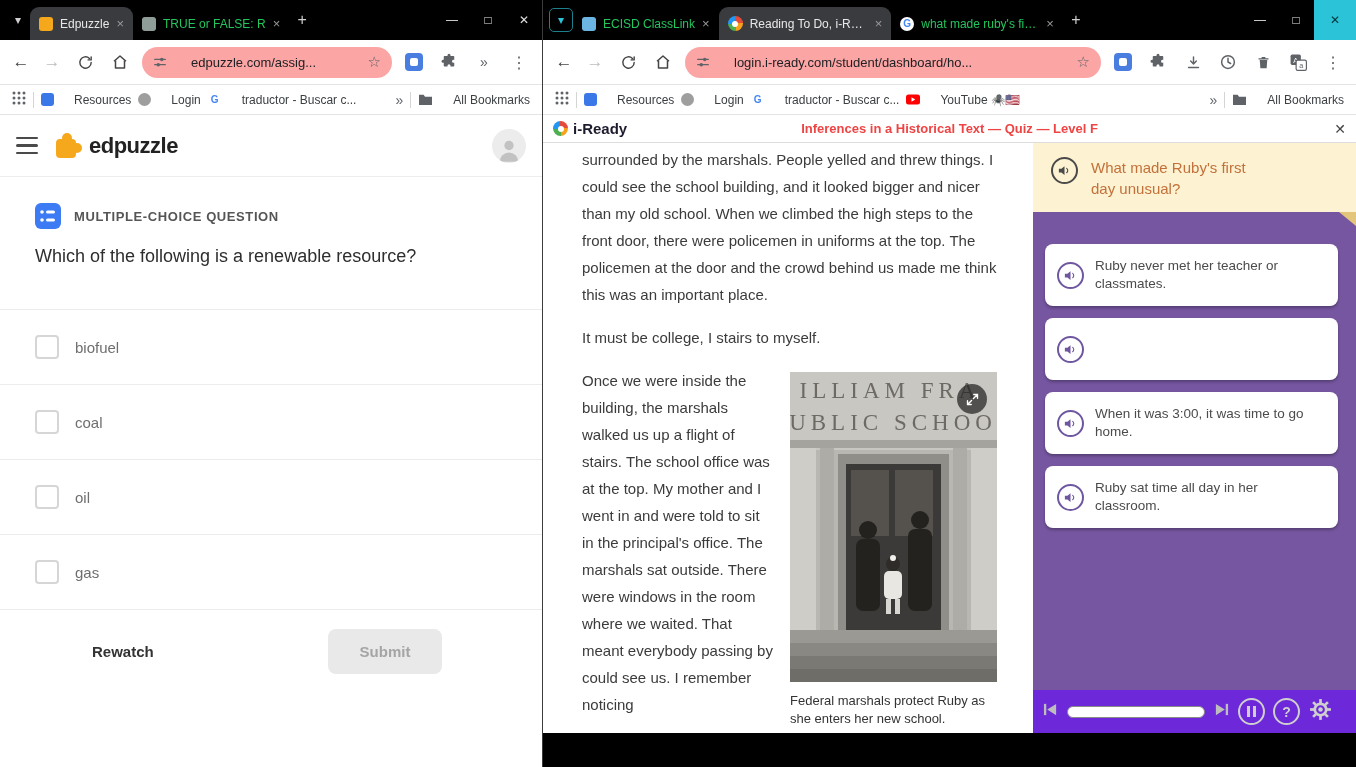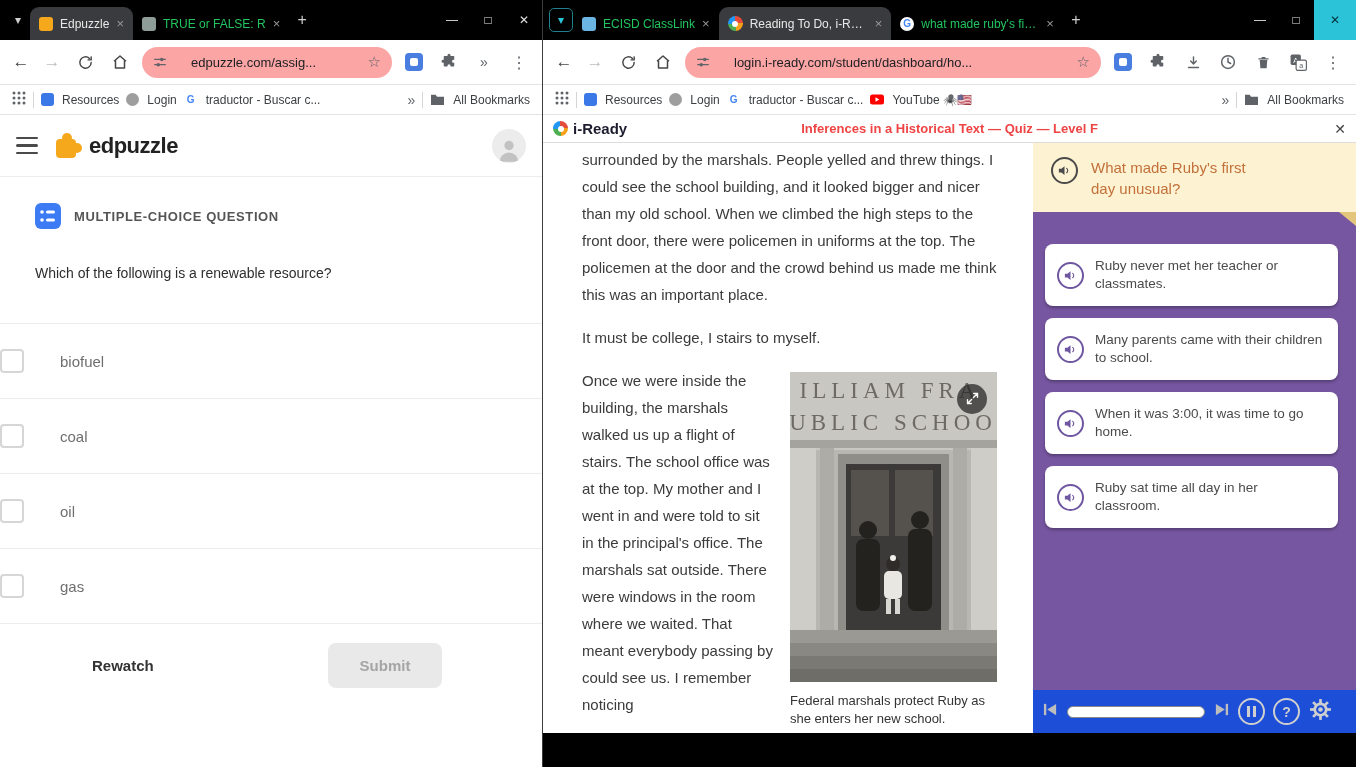--- a/index.html
+++ b/index.html
@@ -38,21 +38,21 @@
   .icn { width:26px; height:26px; display:flex; align-items:center; justify-content:center; flex:none; }
   .urlbar { flex:1; height:31px; background:#fca5a5; border-radius:16px; display:flex; align-items:center; padding:0 11px; gap:24px; min-width:0; }
   .urlbar .url { font-size:13px; color:#202124; white-space:nowrap; overflow:hidden; }
   .urlbar .star { margin-left:auto; font-size:15px; color:#5f6368; flex:none; }
   .ext-blue { width:18px; height:18px; border-radius:4px; background:#4a7de0; position:relative; }
   .ext-blue::after { content:""; position:absolute; inset:5px; background:#fff; border-radius:2px; }
   .kebab { font-size:16px; color:#5f6368; }
 
   
   .bookmarks { height:30px; background:#fff; border-bottom:1px solid #e4e4e4; display:flex; align-items:center; gap:7px; padding:0 12px; flex:none; }
-  .bm { display:flex; align-items:center; gap:8px; font-size:12px; color:#3c4043; white-space:nowrap; }
+  .bm { display:flex; align-items:center; gap:20px; font-size:12px; color:#3c4043; white-space:nowrap; }
   .sep { width:1px; height:16px; background:#d5d5d5; flex:none; }
   .bm-fav-blue { width:13px; height:13px; border-radius:3px; background:#3b78e7; flex:none; }
   .bm-fav-gray { width:13px; height:13px; border-radius:50%; background:#9e9e9e; flex:none; }
   .overflow-ic { font-size:14px; color:#5f6368; }
   .spacer { flex:1; }
 
   
   .ep-header { height:62px; background:#fff; border-bottom:1px solid #ededed; display:flex; align-items:center; padding:0 16px; gap:16px; flex:none; }
   .hamburger { display:flex; flex-direction:column; gap:5px; width:22px; }
   .hamburger span { height:2.5px; background:#4a4a4a; border-radius:2px; }
@@ -60,44 +60,44 @@
   .ep-logo .word { font-size:22px; font-weight:bold; color:#222; letter-spacing:-0.5px; }
   .puz { position:relative; width:28px; height:28px; }
   .puz i { position:absolute; background:#f6a81c; }
   .puz .sq { left:2px; top:7px; width:20px; height:19px; border-radius:4px; }
   .puz .b1 { left:8px; top:1px; width:10px; height:10px; border-radius:50%; }
   .puz .b2 { right:0; top:11px; width:10px; height:10px; border-radius:50%; }
   .avatar { margin-left:auto; width:34px; height:34px; border-radius:50%; background:#ececec; overflow:hidden; display:flex; align-items:flex-end; justify-content:center; }
   .ep-content { flex:1; background:#fff; display:flex; flex-direction:column; overflow:hidden; }
   .qtype { display:flex; align-items:center; gap:13px; margin:26px 0 0 35px; }
   .qtype .lbl { font-size:13px; font-weight:bold; color:#555; letter-spacing:0.6px; }
-  .question { margin:36px 35px 0; font-size:14px; color:#2e2e2e; font-weight:500; }
+  .question { margin:17px 35px 0; font-size:18px; color:#2e2e2e; font-weight:500; }
   .options { margin-top:42px; border-top:1px solid #ececec; }
-  .opt { height:75px; display:flex; align-items:center; gap:36px; border-bottom:1px solid #ececec; }
+  .opt { height:75px; display:flex; align-items:center; gap:16px; padding-left:35px; border-bottom:1px solid #ececec; }
   .cb { width:24px; height:24px; border:2px solid #d6d6d6; border-radius:4px; background:#fff; flex:none; }
   .olabel { font-size:15px; color:#6f6f6f; }
   .ep-footer { display:flex; align-items:center; justify-content:space-between; padding:19px 100px 0 92px; }
   .rewatch { font-size:15px; font-weight:bold; color:#333; }
   .submit { width:114px; height:45px; background:#e9e9e9; color:#a5a5a5; font-weight:bold; font-size:15px; border:none; border-radius:8px; }
 
   
   .ir-bar { height:28px; background:#fff; border-bottom:1px solid #ddd; display:flex; align-items:center; padding:0 10px; position:relative; flex:none; }
   .ir-logo { display:flex; align-items:center; gap:5px; font-weight:bold; font-size:15px; color:#1c1c2e; z-index:1; }
   .ir-title { position:absolute; left:0; right:0; text-align:center; font-size:13px; font-weight:bold; color:#ef4444; }
   .ir-close { margin-left:auto; font-size:14px; color:#444; z-index:1; }
-  .ir-main { flex:1; display:flex; min-height:0; overflow:hidden;align-items:center; }
+  .ir-main { flex:1; display:flex; min-height:0; overflow:hidden; }
   .passage { width:490px; flex:none; background:#fff; padding:3px 36px 0 39px; font-size:15px; line-height:27px; color:#3b3b3b; overflow:hidden; }
   .passage p { margin-bottom:16px; }
   .photo-wrap { float:right; width:207px; margin:5px 0 6px 16px; position:relative; }
   .photo-wrap svg { display:block; }
   .expand-btn { position:absolute; top:12px; right:10px; width:30px; height:30px; border-radius:50%; background:rgba(35,35,35,.72);
                 display:flex; align-items:center; justify-content:center; }
   .caption { font-size:13px; line-height:18px; color:#333; margin-top:10px; }
 
-  .panel-col { width:323px; flex:none; display:flex; flex-direction:column; background:#1d4ed8; }
+  .panel-col { width:323px; flex:none; display:flex; flex-direction:column; background:#6d28d9; }
   .purple { height:547px; flex:none; background:#7656a0; display:flex; flex-direction:column; overflow:visible; }
   .qcard { background:#fdf2d2; padding:14px 14px 13px 18px; display:flex; gap:13px; position:relative; }
   .qcard::after { content:""; position:absolute; right:0; bottom:-14px; width:0; height:0;
                   border-top:14px solid #e3c57c; border-left:17px solid transparent; }
   .qtext { font-size:15px; line-height:21px; color:#c2713a; max-width:178px; }
   .audio { width:27px; height:27px; border-radius:50%; border:2px solid currentColor; display:flex; align-items:center; justify-content:center; flex:none; background:transparent; }
   .qcard .audio { color:#4a4a4a; }
   .answers { padding:32px 18px 0 12px; display:flex; flex-direction:column; gap:12px; }
   .acard { background:#fff; border-radius:8px; min-height:62px; display:flex; align-items:center; gap:11px; padding:10px 12px;
            box-shadow:0 2px 3px rgba(0,0,0,.28); }
@@ -489,21 +489,20 @@
             </span>
             <span class="atext">Ruby never met her teacher or classmates.</span>
           </div>
           <div class="acard">
             <span class="audio">
               <svg width="15" height="15" viewBox="0 0 24 24">
                   <path d="M3 9h4l5-4v14l-5-4H3z" fill="currentColor"></path>
                   <path d="M15.5 8.5a4.5 4.5 0 0 1 0 7" stroke="currentColor" stroke-width="1.8" fill="none" stroke-linecap="round"></path>
                 </svg>
             </span>
-            <span class="atext">Many parents came with their children to school.</span>
           </div>
           <div class="acard">
             <span class="audio">
               <svg width="15" height="15" viewBox="0 0 24 24">
                   <path d="M3 9h4l5-4v14l-5-4H3z" fill="currentColor"></path>
                   <path d="M15.5 8.5a4.5 4.5 0 0 1 0 7" stroke="currentColor" stroke-width="1.8" fill="none" stroke-linecap="round"></path>
                 </svg>
             </span>
             <span class="atext">When it was 3:00, it was time to go home.</span>
           </div>

